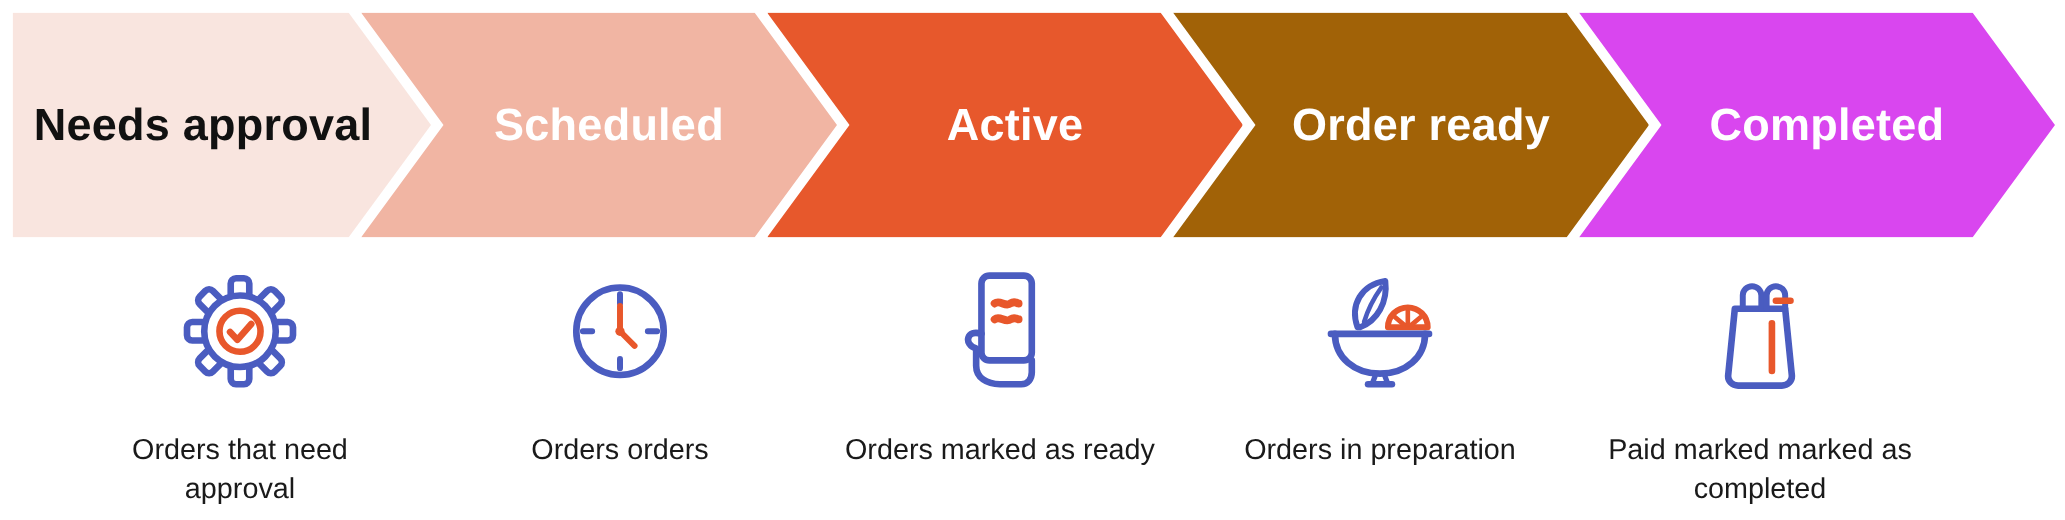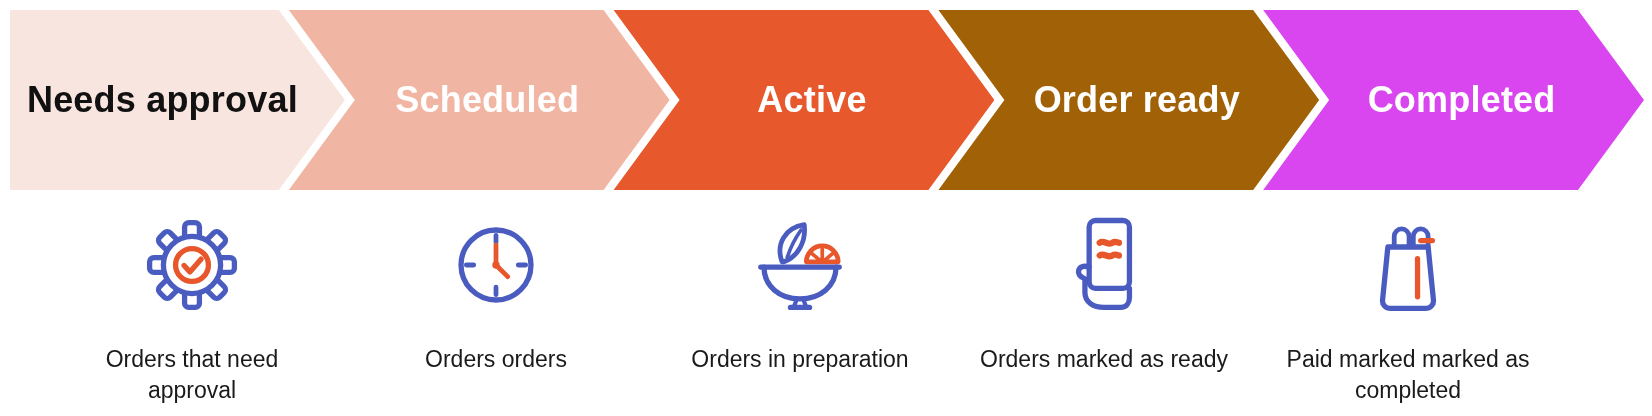--- a/index.html
+++ b/index.html
@@ -119,43 +119,43 @@
           <path d="M50 50 L61 61" stroke="var(--icon-orange)" stroke-width="4.5" stroke-linecap="round"></path>
           <circle cx="50" cy="50" r="3.5" fill="var(--icon-orange)"></circle>
         </svg>
       </span>
       <div class="caption">Orders orders</div>
     </div>
 
     <div class="col">
       <span class="icon">
         <svg viewBox="0 0 100 100" fill="none" stroke-linecap="round" stroke-linejoin="round">
+          <rect x="36" y="8" width="38" height="64" rx="6" stroke="var(--icon-blue)" stroke-width="5"></rect>
+          <path d="M46 29 C50 26 54 32 58 29 C61 27 63 29 64 29" stroke="var(--icon-orange)" stroke-width="6"></path>
+          <path d="M46 41 C50 38 54 44 58 41 C61 39 63 41 64 41" stroke="var(--icon-orange)" stroke-width="6"></path>
+          <path d="M36 52 C25 48 22 60 32 63 L32 76 C32 85 40 90 50 90 L66 90 C71 90 74 86 74 81 L74 72" stroke="var(--icon-blue)" stroke-width="5"></path>
+        </svg>
+      </span>
+      <div class="caption">Orders marked as ready</div>
+    </div>
+
+    <div class="col">
+      <span class="icon">
+        <svg viewBox="0 0 100 100" fill="none" stroke-linecap="round" stroke-linejoin="round">
           <path d="M33 47 C27 30 36 15 54 12 C56 28 48 42 35 47 Z" stroke="var(--icon-blue)" stroke-width="4.5"></path>
           <path d="M38 43 C41 33 46 24 51 17" stroke="var(--icon-blue)" stroke-width="3.5"></path>
           <path d="M56 47 A15 15 0 0 1 86 47 Z" stroke="var(--icon-orange)" stroke-width="4.5"></path>
           <path d="M71 45 V35 M68 45 L61 39 M74 45 L81 39" stroke="var(--icon-orange)" stroke-width="3.5"></path>
           <path d="M13 52 H87" stroke="var(--icon-blue)" stroke-width="5"></path>
           <path d="M16 52 C16 70 31 82 50 82 C69 82 84 70 84 52" stroke="var(--icon-blue)" stroke-width="5"></path>
           <path d="M47 82 L44 90 M53 82 L56 90" stroke="var(--icon-blue)" stroke-width="4"></path>
           <path d="M41 90 H59" stroke="var(--icon-blue)" stroke-width="5"></path>
         </svg>
       </span>
       <div class="caption">Orders in preparation</div>
-    </div>
-
-    <div class="col">
-      <span class="icon">
-        <svg viewBox="0 0 100 100" fill="none" stroke-linecap="round" stroke-linejoin="round">
-          <rect x="36" y="8" width="38" height="64" rx="6" stroke="var(--icon-blue)" stroke-width="5"></rect>
-          <path d="M46 29 C50 26 54 32 58 29 C61 27 63 29 64 29" stroke="var(--icon-orange)" stroke-width="6"></path>
-          <path d="M46 41 C50 38 54 44 58 41 C61 39 63 41 64 41" stroke="var(--icon-orange)" stroke-width="6"></path>
-          <path d="M36 52 C25 48 22 60 32 63 L32 76 C32 85 40 90 50 90 L66 90 C71 90 74 86 74 81 L74 72" stroke="var(--icon-blue)" stroke-width="5"></path>
-        </svg>
-      </span>
-      <div class="caption">Orders marked as ready</div>
     </div>
 
     <div class="col">
       <span class="icon">
         <svg viewBox="0 0 100 100" fill="none" stroke-linecap="round" stroke-linejoin="round">
           <path d="M31 33 L26 83 C25.5 87.5 29 91 33.5 91 L66.5 91 C71 91 74.5 87.5 74 83 L69 33 Z" stroke="var(--icon-blue)" stroke-width="5"></path>
           <path d="M37 33 V23 A7 7 0 0 1 51 23 V33" stroke="var(--icon-blue)" stroke-width="4.5"></path>
           <path d="M55 33 V23 A7 7 0 0 1 69 23 V33" stroke="var(--icon-blue)" stroke-width="4.5"></path>
           <path d="M59 44 V80" stroke="var(--icon-orange)" stroke-width="5"></path>
           <path d="M62 27 H73" stroke="var(--icon-orange)" stroke-width="5"></path>

